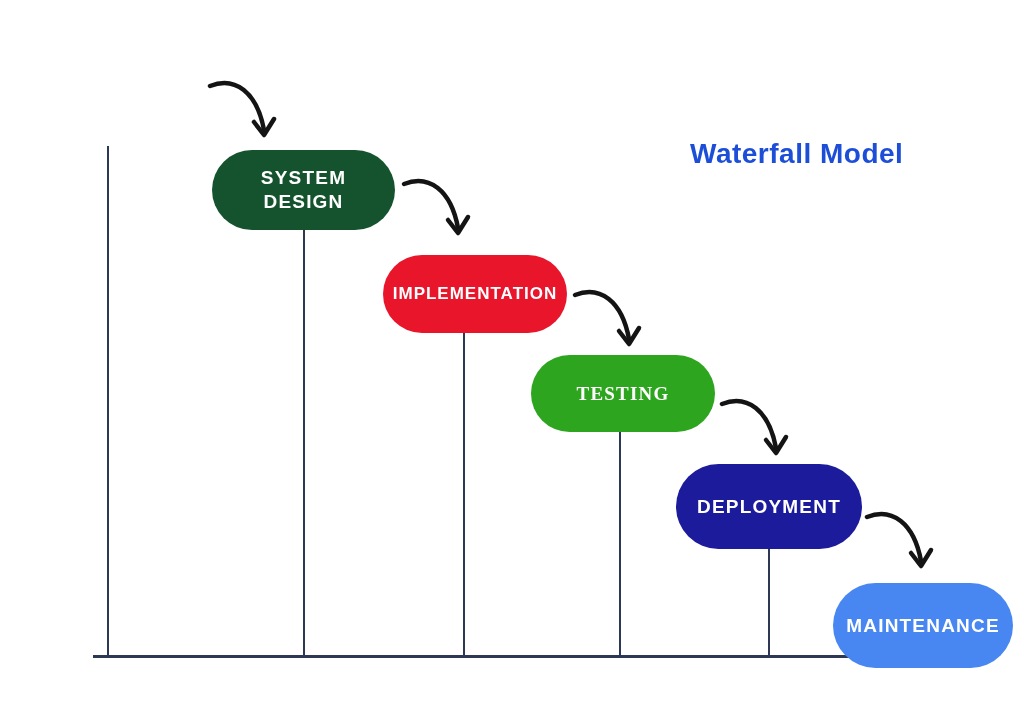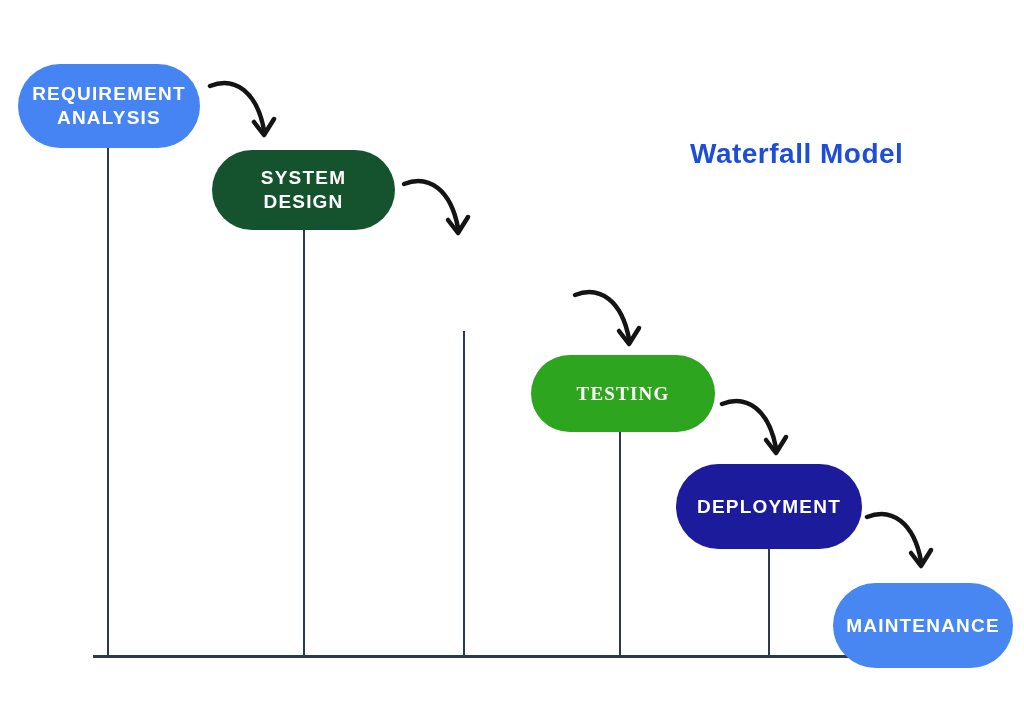--- a/index.html
+++ b/index.html
@@ -86,26 +86,25 @@
 
   <div class="title" style="color: #1d4ed8;">Waterfall Model</div>
 
   <div class="baseline"></div>
   <div class="vline" id="vline-0"></div>
   <div class="vline" id="vline-1"></div>
   <div class="vline" id="vline-2"></div>
   <div class="vline" id="vline-3"></div>
   <div class="vline" id="vline-4"></div>
 
-  <div class="pill" id="pill-0" style="background-color: rgb(69, 132, 242);">REQUIREMENT
-ANALYSIS</div>
 
   <div class="pill" id="pill-1" style="background-color: #14532d;">SYSTEM
 DESIGN</div>
 
+  <div class="pill small-text" id="pill-2" style="background-color: rgb(232, 21, 43);">IMPLEMENTATION</div>
 
   <div class="pill" id="pill-3" style="background-color: rgb(45, 165, 30);">TESTING</div>
 
   <div class="pill" id="pill-4" style="background-color: rgb(28, 27, 155);">DEPLOYMENT</div>
 
   <div class="pill" id="pill-5" style="background-color: rgb(72, 134, 242);">MAINTENANCE</div>
 
   <svg class="arrow" id="arrow-0" width="76" height="80" viewBox="0 0 76 80">
     <path d="M7 12 C 32 2, 54 18, 61 56" fill="none" stroke="#141414" stroke-width="4.5" stroke-linecap="round"></path>
     <polyline points="51,48 61,61 71,45" fill="none" stroke="#141414" stroke-width="4.5" stroke-linecap="round" stroke-linejoin="round"></polyline>

